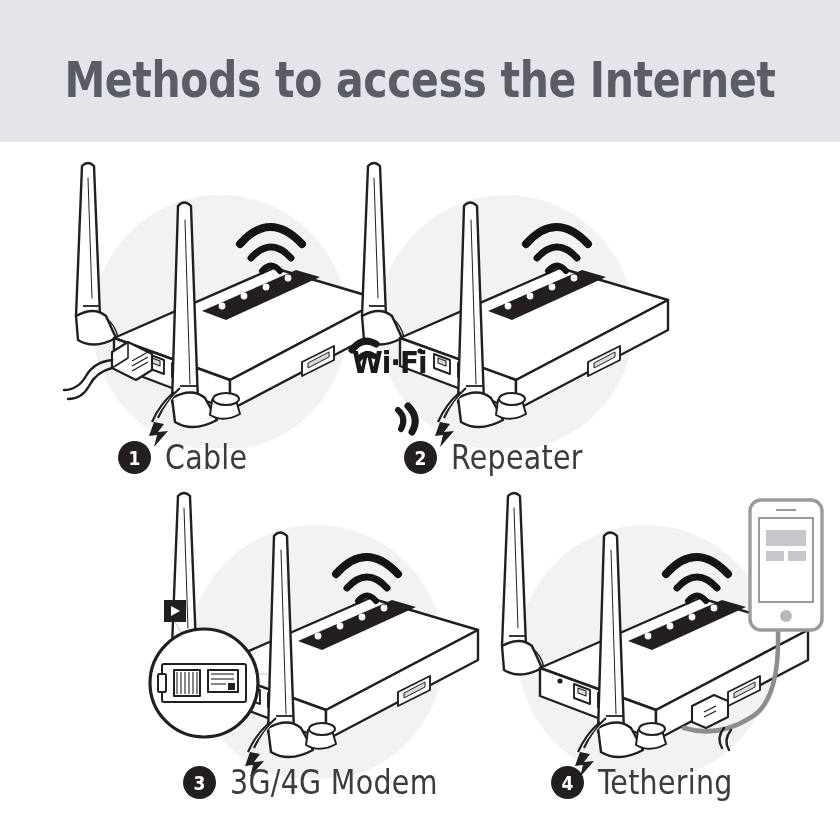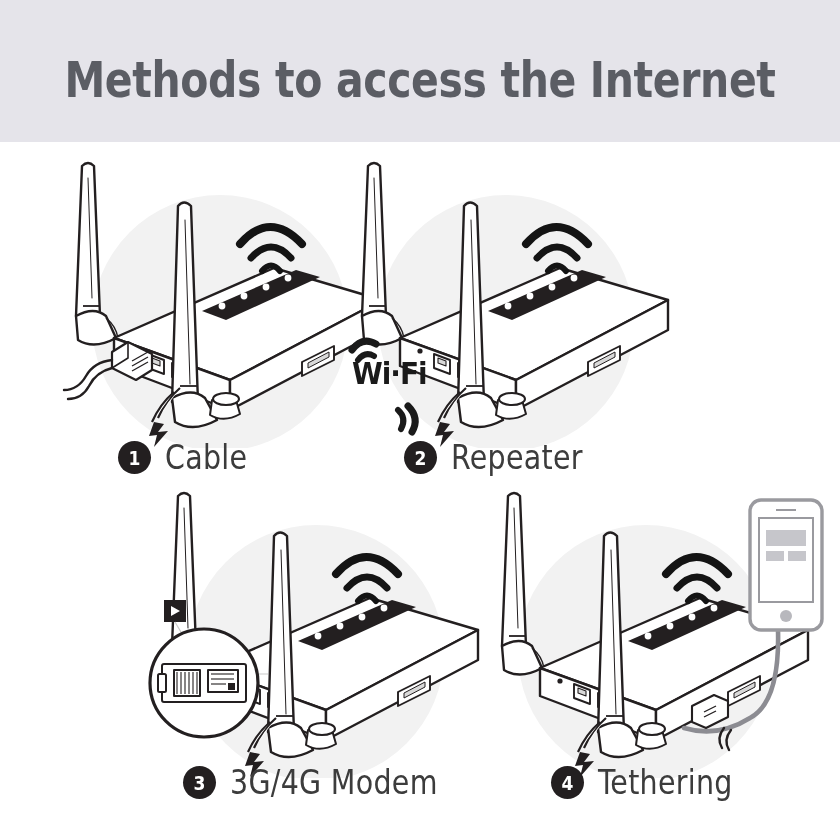--- a/index.html
+++ b/index.html
@@ -199,21 +199,21 @@
         <use href="#power-cord"></use>
       </g>
 
       <g fill="none" stroke="#1a1a1a" stroke-linecap="round">
         <path d="M14 202 q10 -14 24 -6" stroke-width="7"></path>
         <path d="M20 212 q7 -9 16 -4" stroke-width="6"></path>
         <path d="M70 258 q12 12 4 26" stroke-width="7"></path>
         <path d="M60 262 q9 8 3 19" stroke-width="6"></path>
       </g>
     </svg>
-    <div class="wifi-word" style="left:14px;top:196px;margin-top:11px;">Wi·Fi</div>
+    <div class="wifi-word" style="left:14px;top:196px;">Wi·Fi</div>
   </div>
   <div class="panel-caption" id="caption-repeater">
     <div class="badge">2</div>
     <div class="caption-label">Repeater</div>
   </div>
 
   <div class="panel" id="panel-modem">
     <svg class="panel-art" width="340" height="300" viewBox="0 0 340 300">
       <use href="#router" x="0" y="0"></use>
       <g transform="translate(186,62)">

